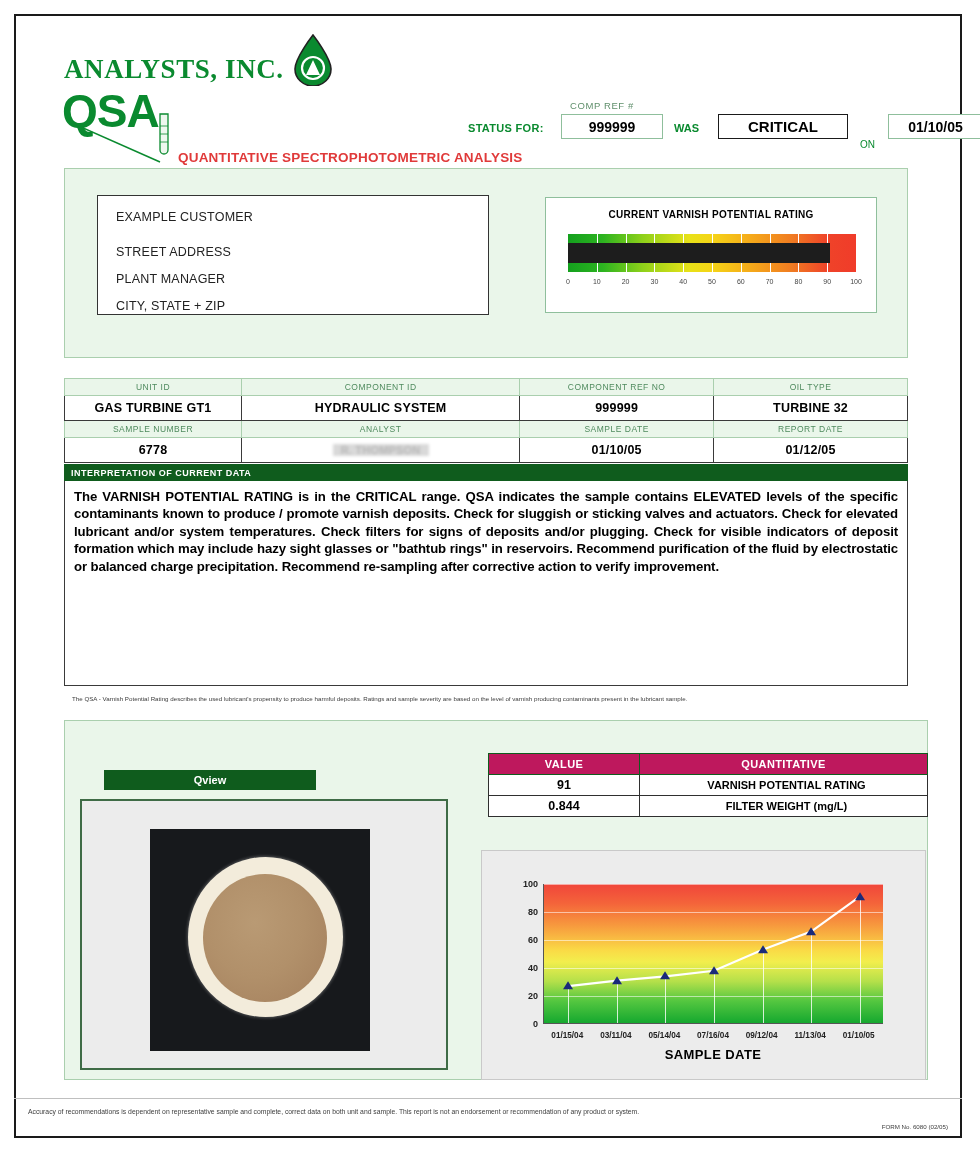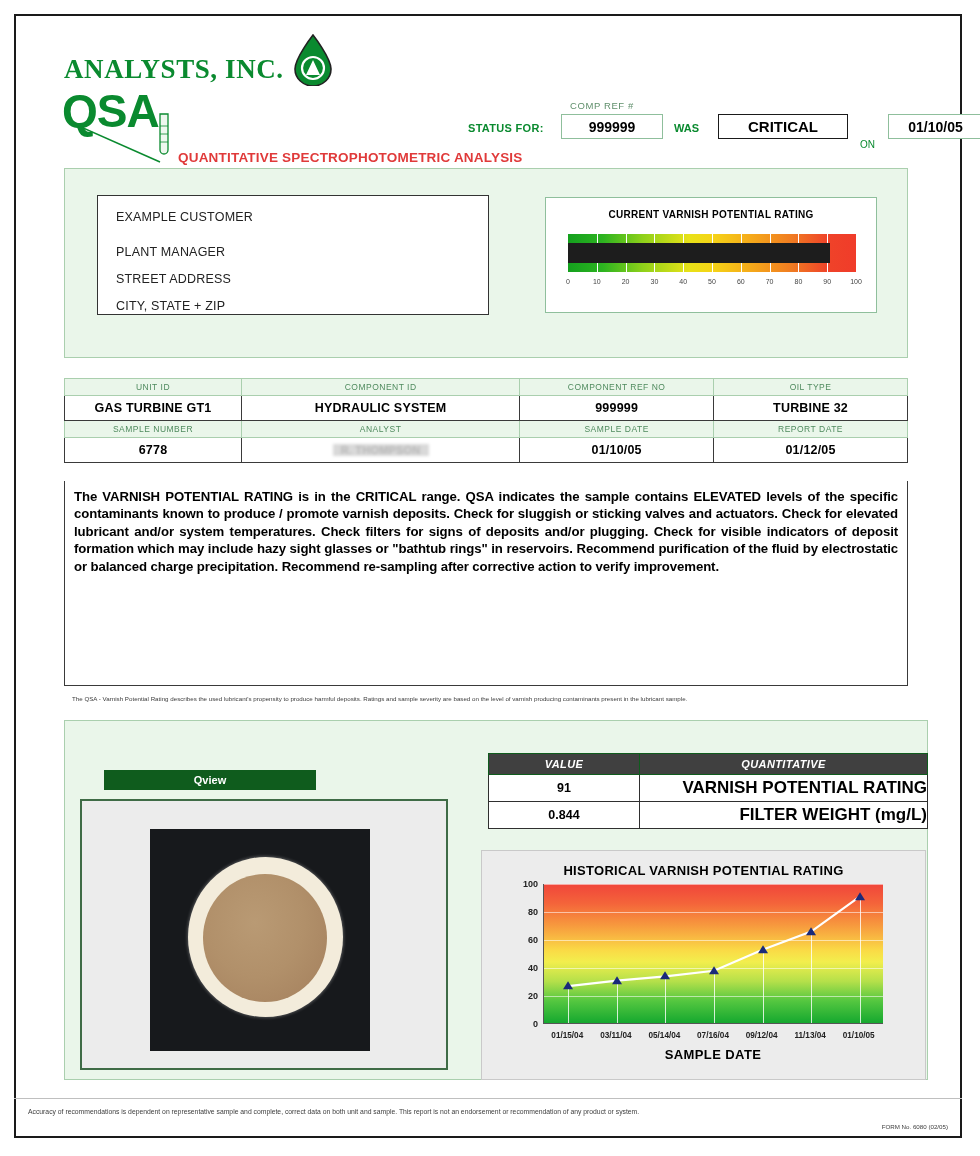--- a/index.html
+++ b/index.html
@@ -61,24 +61,24 @@
   .p-bot{left:48px;top:704px;width:864px;height:360px;}
   .qview-hd{position:absolute;left:88px;top:754px;width:212px;height:20px;background:#0f5c1d;color:#fff;font-size:11px;font-weight:bold;display:flex;align-items:center;justify-content:center;}
   .qview-box{position:absolute;left:64px;top:783px;width:368px;height:271px;border:2px solid #3f6b46;background:#ececec;box-sizing:border-box;}
   .patch-blk{position:absolute;left:68px;top:28px;width:220px;height:222px;background:#17191c;}
   .patch-mem{position:absolute;left:38px;top:28px;width:155px;height:160px;border-radius:50%;background:#f3ecdb;box-shadow:0 0 3px 1px rgba(255,255,255,.25);}
   .patch-dep{position:absolute;left:15px;top:17px;width:124px;height:128px;border-radius:50%;
      background:radial-gradient(ellipse at 42% 38%,#b99a74 0%,#b1906a 48%,#a98662 78%,#9d7a58 100%);}
 
   .vtab{position:absolute;left:472px;top:737px;width:440px;}
   .vtab table{border-collapse:collapse;width:100%;}
-  .vtab th{background:#404040;color:#fff;font-size:11px;letter-spacing:.4px;padding:4px 18px;border:1px solid #0f5c1d;font-style:italic;}
+  .vtab th{background:#be185d;color:#fff;font-size:11px;letter-spacing:.4px;padding:4px 18px;border:1px solid #0f5c1d;}
   .vtab td{border:1px solid #2f2f2f;background:#fff;font-size:12.5px;font-weight:bold;padding:3px 0;}
   .vtab td.v{text-align:center;width:150px;}
-  .vtab td.d{text-align:right;padding-left:6px;font-size:17px;}
+  .vtab td.d{text-align:center;padding-left:6px;font-size:11px;}
 
   .chart-box{position:absolute;left:465px;top:834px;width:445px;height:230px;background:#ececec;border:1px solid #c9c9c9;box-sizing:border-box;}
   .chart-title{position:absolute;left:0;top:12px;width:100%;text-align:center;font-size:13px;font-weight:bold;letter-spacing:.3px;}
   .plot{position:absolute;left:61px;top:33px;width:340px;height:140px;border-left:1px solid #555;border-bottom:1px solid #555;box-sizing:border-box;
      background:linear-gradient(180deg,#f0453a 0%,#f4643a 14%,#f79a3e 30%,#fadb46 48%,#f2ee4d 56%,#b5e04a 70%,#55c740 84%,#15a82f 100%);}
   .plot .grid{position:absolute;left:0;width:100%;height:1px;background:rgba(255,255,255,.55);}
   .plot .drop{position:absolute;bottom:0;width:1px;background:rgba(255,255,255,.8);}
   .ylab{position:absolute;font-size:9px;font-weight:bold;color:#222;text-align:right;width:28px;transform:translateY(-50%);}
   .xlab{position:absolute;top:180px;font-size:8.2px;font-weight:bold;color:#222;transform:translateX(-50%);white-space:nowrap;}
   .xtitle{position:absolute;left:61px;top:196px;width:340px;text-align:center;font-size:13px;font-weight:bold;letter-spacing:.4px;}
@@ -125,22 +125,22 @@
       <div class="lbl-was">WAS</div>
       <div class="fld fld-crit">CRITICAL</div>
       <div class="lbl-on">ON</div>
       <div class="fld fld-on">01/10/05</div>
     </div>
   </div>
 
   <div class="panel p-top">
     <div class="addr">
       <div>EXAMPLE CUSTOMER</div>
+      <div>STREET ADDRESS</div>
       <div>PLANT MANAGER</div>
-      <div>STREET ADDRESS</div>
       <div>CITY, STATE + ZIP</div>
     </div>
 
     <div class="gauge-box">
       <div class="gauge-title">CURRENT VARNISH POTENTIAL RATING</div>
       <div class="gauge-bar"></div>
       <div class="gauge-ticks" id="gaugeTicks">
             <i style="left: 28.8px;"></i>
             <i style="left: 57.6px;"></i>
             <i style="left: 86.4px;"></i>
@@ -192,20 +192,21 @@
       <tr class="vrow">
         <td>6778</td>
         <td><span class="redacted">R. THOMPSON</span></td>
         <td>01/10/05</td>
         <td>01/12/05</td>
       </tr>
     </tbody>
         </table>
   </div>
 
+  <div class="interp-hd">INTERPRETATION OF CURRENT DATA</div>
   <div class="interp-bd">
     <p>The VARNISH POTENTIAL RATING is in the CRITICAL range. QSA indicates the sample contains ELEVATED levels of the specific contaminants known to produce / promote varnish deposits. Check for sluggish or sticking valves and actuators. Check for elevated lubricant and/or system temperatures. Check filters for signs of deposits and/or plugging. Check for visible indicators of deposit formation which may include hazy sight glasses or "bathtub rings" in reservoirs. Recommend purification of the fluid by electrostatic or balanced charge precipitation. Recommend re-sampling after corrective action to verify improvement.</p>
   </div>
 
   <div class="disclaimer">The QSA - Varnish Potential Rating describes the used lubricant's propensity to produce harmful deposits. Ratings and sample severity are based on the level of varnish producing contaminants present in the lubricant sample.</div>
 
   <div class="panel p-bot"></div>
 
   <div class="qview-hd">Qview</div>
   <div class="qview-box">
@@ -229,21 +230,20 @@
       </tr>
       <tr>
         <td class="v">0.844</td>
         <td class="d">FILTER WEIGHT (mg/L)</td>
       </tr>
     </tbody>
         </table>
   </div>
 
   <div class="chart-box">
-    <div class="chart-title">HISTORICAL VARNISH POTENTIAL RATING</div>
     <div class="plot" id="plot">
           <div class="grid" style="top: 112px;"></div>
           <div class="grid" style="top: 84px;"></div>
           <div class="grid" style="top: 56px;"></div>
           <div class="grid" style="top: 28px;"></div>
           <div class="grid" style="top: 0px;"></div>
           <div class="drop" style="left: 24.2857px; height: 37.8px;"></div>
           <div class="drop" style="left: 72.8571px; height: 43.4px;"></div>
           <div class="drop" style="left: 121.429px; height: 47.6px;"></div>
           <div class="drop" style="left: 170px; height: 53.2px;"></div>

